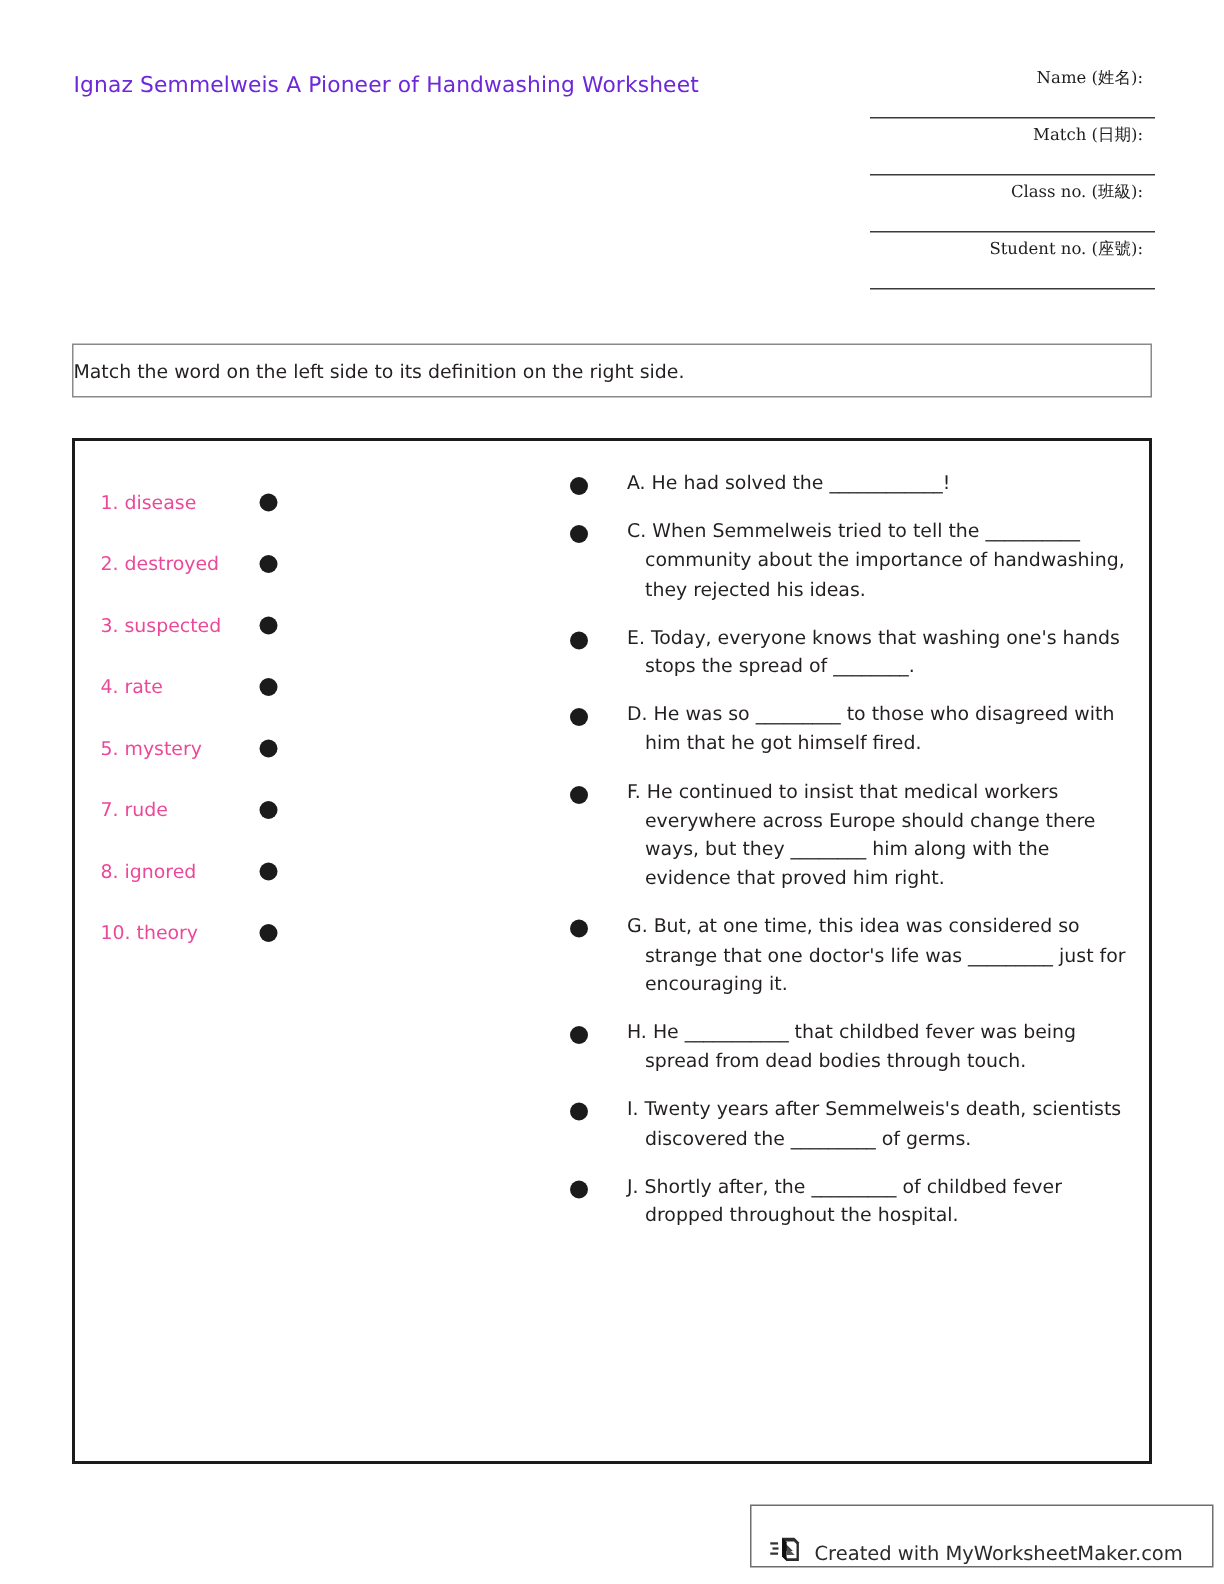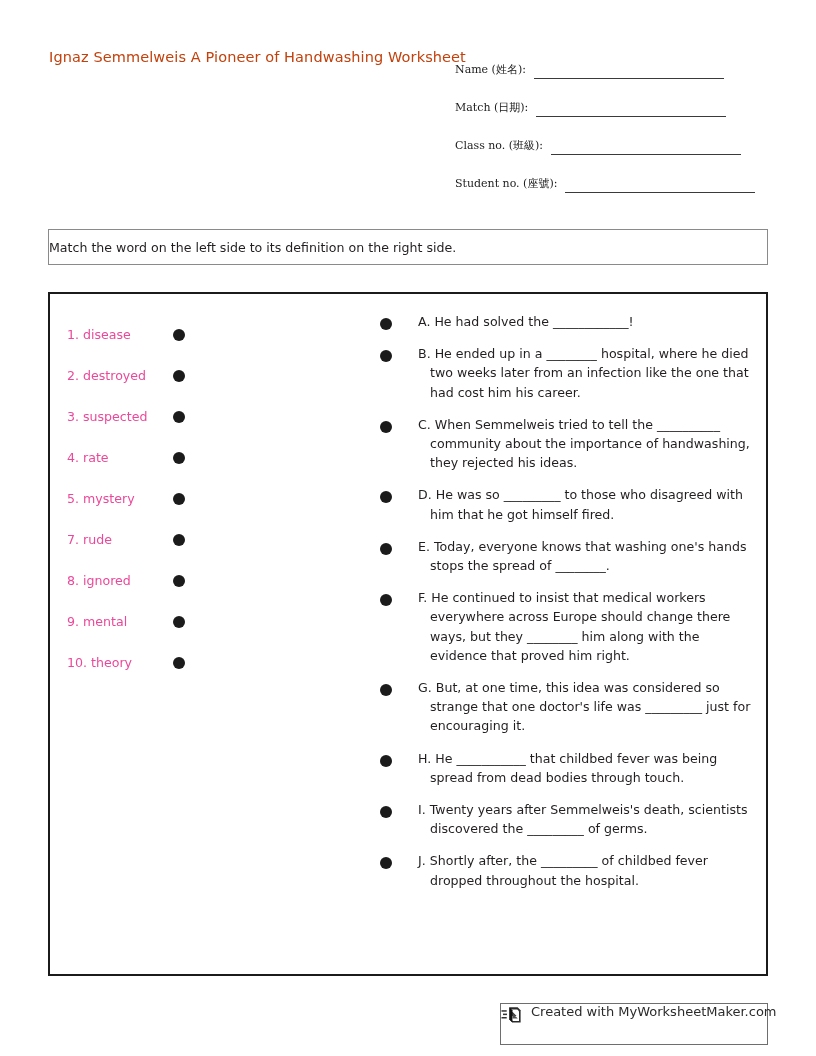--- a/index.html
+++ b/index.html
@@ -16,37 +16,38 @@
     overflow: hidden;
   }
 
   
   .page-title {
     position: absolute;
     left: 49px;
     top: 47px;
     font-size: 14.5px;
     line-height: 20px;
-    color: #c2410c;
+    color: #6d28d9;
     letter-spacing: 0.1px;
     white-space: nowrap;
   }
 
   .info-block {
     position: absolute;
     left: 455px;
     top: 44px;
     width: 315px;
   }
   .info-row {
     display: flex;
     align-items: flex-end;
-    justify-content: flex-start;
+    justify-content: center;
     height: 35px;
     margin-bottom: 3px;
+    flex-direction: column;
   }
   .info-label {
     font-family: "DejaVu Serif", "Liberation Serif", serif;
     font-size: 11px;
     color: #1c1c1c;
     text-align: right;
     padding-bottom: 2px;
     padding-right: 8px;
     white-space: nowrap;
   }
@@ -134,26 +135,27 @@
     text-indent: -12px;
     padding-left: 12px;
     width: 334px;
   }
 
   
   .footer-badge {
     position: absolute;
     left: 500px;
     top: 1003px;
-    width: 268px;
+    width: 309px;
     height: 42px;
     border: 1.2px solid #6e6e6e;
     box-sizing: border-box;
     display: flex;
-    align-items: flex-start;
+    align-items: flex-end;
+    padding-left: 12px;
   }
   .footer-logo {
     width: 22px;
     height: 22px;
     flex: 0 0 auto;
     margin-right: 8px;
     display: block;
   }
   .footer-text {
     font-size: 13px;
@@ -214,49 +216,41 @@
     </div>
     <div class="word-row">
       <span class="word-label">7. rude</span>
       <span class="dot word-dot"></span>
     </div>
     <div class="word-row">
       <span class="word-label">8. ignored</span>
       <span class="dot word-dot"></span>
     </div>
     <div class="word-row">
-      <span class="word-label">9. mental</span>
-      <span class="dot word-dot"></span>
-    </div>
-    <div class="word-row">
       <span class="word-label">10. theory</span>
       <span class="dot word-dot"></span>
     </div>
   </div>
 
   <div class="right-col">
     <div class="def-row">
       <span class="dot def-dot"></span>
       <span class="def-text">A. He had solved the ____________!</span>
     </div>
     <div class="def-row">
       <span class="dot def-dot"></span>
-      <span class="def-text">B. He ended up in a ________ hospital, where he died two weeks later from an infection like the one that had cost him his career.</span>
-    </div>
-    <div class="def-row">
-      <span class="dot def-dot"></span>
       <span class="def-text">C. When Semmelweis tried to tell the __________ community about the importance of handwashing, they rejected his ideas.</span>
     </div>
     <div class="def-row">
       <span class="dot def-dot"></span>
+      <span class="def-text">E. Today, everyone knows that washing one's hands stops the spread of ________.</span>
+    </div>
+    <div class="def-row">
+      <span class="dot def-dot"></span>
       <span class="def-text">D. He was so _________ to those who disagreed with him that he got himself fired.</span>
-    </div>
-    <div class="def-row">
-      <span class="dot def-dot"></span>
-      <span class="def-text">E. Today, everyone knows that washing one's hands stops the spread of ________.</span>
     </div>
     <div class="def-row">
       <span class="dot def-dot"></span>
       <span class="def-text">F. He continued to insist that medical workers everywhere across Europe should change there ways, but they ________ him along with the evidence that proved him right.</span>
     </div>
     <div class="def-row">
       <span class="dot def-dot"></span>
       <span class="def-text">G. But, at one time, this idea was considered so strange that one doctor's life was _________ just for encouraging it.</span>
     </div>
     <div class="def-row">

